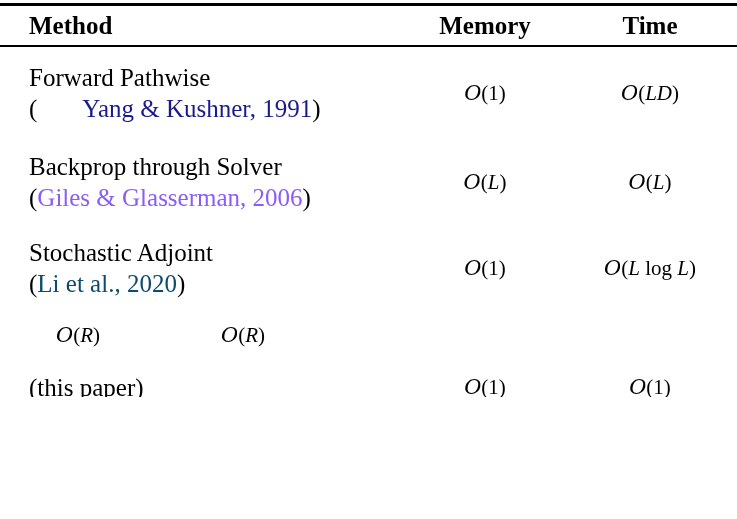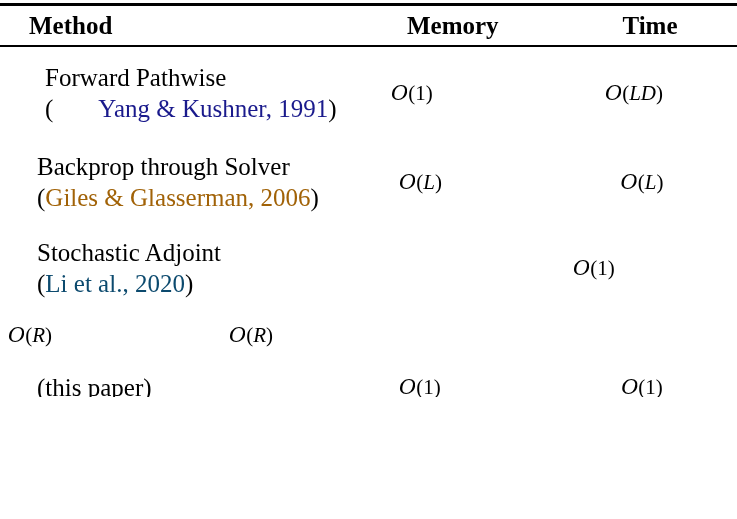--- a/index.html
+++ b/index.html
@@ -8,25 +8,25 @@
     font-family:"Liberation Serif","DejaVu Serif",serif;
     color:#000;box-sizing:border-box;overflow:hidden;
   }
   .rule{background:#000;width:100%;}
   .rule.thick{height:3px;}
   .rule.thin{height:2px;}
   .rule.top{margin-top:3px;}
   .header-row{display:flex;align-items:center;height:39px;}
   .cell{box-sizing:border-box;}
   .method-col{flex:1;padding-left:29px;}
-  .mem-col{width:156px;text-align:left;}
+  .mem-col{width:156px;text-align:center;}
   .time-col{width:174px;text-align:center;}
   .header-row .cell{font-weight:bold;font-size:25px;}
-  .row{display:flex;align-items:center;padding:12px 8px;}
-  .row.row-tall{padding:15px 16px;}
+  .row{display:flex;align-items:center;padding:12px 0;}
+  .row.row-tall{padding:15px 0;}
   .method-line{font-size:25px;line-height:31px;}
   .math{font-size:21px;}
   .seg-plain{font-style:normal;}
   .seg-bold{font-weight:bold;}
   .seg-cite{cursor:pointer;}
   .seg-cal{font-style:italic;font-family:"DejaVu Serif",serif;}
   .seg-it{font-style:italic;}
   .seg-up{font-style:normal;}
 </style>
 </head>
@@ -45,31 +45,32 @@
         <div class="cell method-col">
           <div class="method-line"><span class="seg-plain">Forward Pathwise</span></div>
           <div class="method-line"><span class="seg-plain">(</span><span class="seg-cite" style="color: rgb(26, 26, 140); margin-left: 45px;">Yang &amp; Kushner, 1991</span><span class="seg-plain">)</span></div>
         </div>
         <div class="cell mem-col math"><span class="seg-cal">O</span><span class="seg-up">(1)</span></div>
         <div class="cell time-col math"><span class="seg-cal">O</span><span class="seg-up">(</span><span class="seg-it">LD</span><span class="seg-up">)</span></div>
       </div>
       <div class="row">
         <div class="cell method-col">
           <div class="method-line"><span class="seg-plain">Backprop through Solver</span></div>
-          <div class="method-line"><span class="seg-plain">(</span><span class="seg-cite" style="color: #a16207;">Giles &amp; Glasserman, 2006</span><span class="seg-plain">)</span></div>
+          <div class="method-line"><span class="seg-plain">(</span><span class="seg-cite" style="color: #8b5cf6;">Giles &amp; Glasserman, 2006</span><span class="seg-plain">)</span></div>
         </div>
         <div class="cell mem-col math"><span class="seg-cal">O</span><span class="seg-up">(</span><span class="seg-it">L</span><span class="seg-up">)</span></div>
         <div class="cell time-col math"><span class="seg-cal">O</span><span class="seg-up">(</span><span class="seg-it">L</span><span class="seg-up">)</span></div>
       </div>
       <div class="row">
         <div class="cell method-col">
           <div class="method-line"><span class="seg-plain">Stochastic Adjoint</span></div>
           <div class="method-line"><span class="seg-plain">(</span><span class="seg-cite" style="color: #0c4a6e;">Li et al., 2020</span><span class="seg-plain">)</span></div>
         </div>
         <div class="cell mem-col math"><span class="seg-cal">O</span><span class="seg-up">(1)</span></div>
+        <div class="cell time-col math"><span class="seg-cal">O</span><span class="seg-up">(</span><span class="seg-it">L</span><span class="seg-up"> log </span><span class="seg-it">L</span><span class="seg-up">)</span></div>
       </div>
       <div class="row">
         <div class="cell mem-col math"><span class="seg-cal">O</span><span class="seg-up">(</span><span class="seg-it">R</span><span class="seg-up">)</span></div>
         <div class="cell time-col math"><span class="seg-cal">O</span><span class="seg-up">(</span><span class="seg-it">R</span><span class="seg-up">)</span></div>
       </div>
       <div class="row">
         <div class="cell method-col">
           <div class="method-line"><span class="seg-plain">(this paper)</span></div>
         </div>
         <div class="cell mem-col math"><span class="seg-cal">O</span><span class="seg-up">(1)</span></div>

